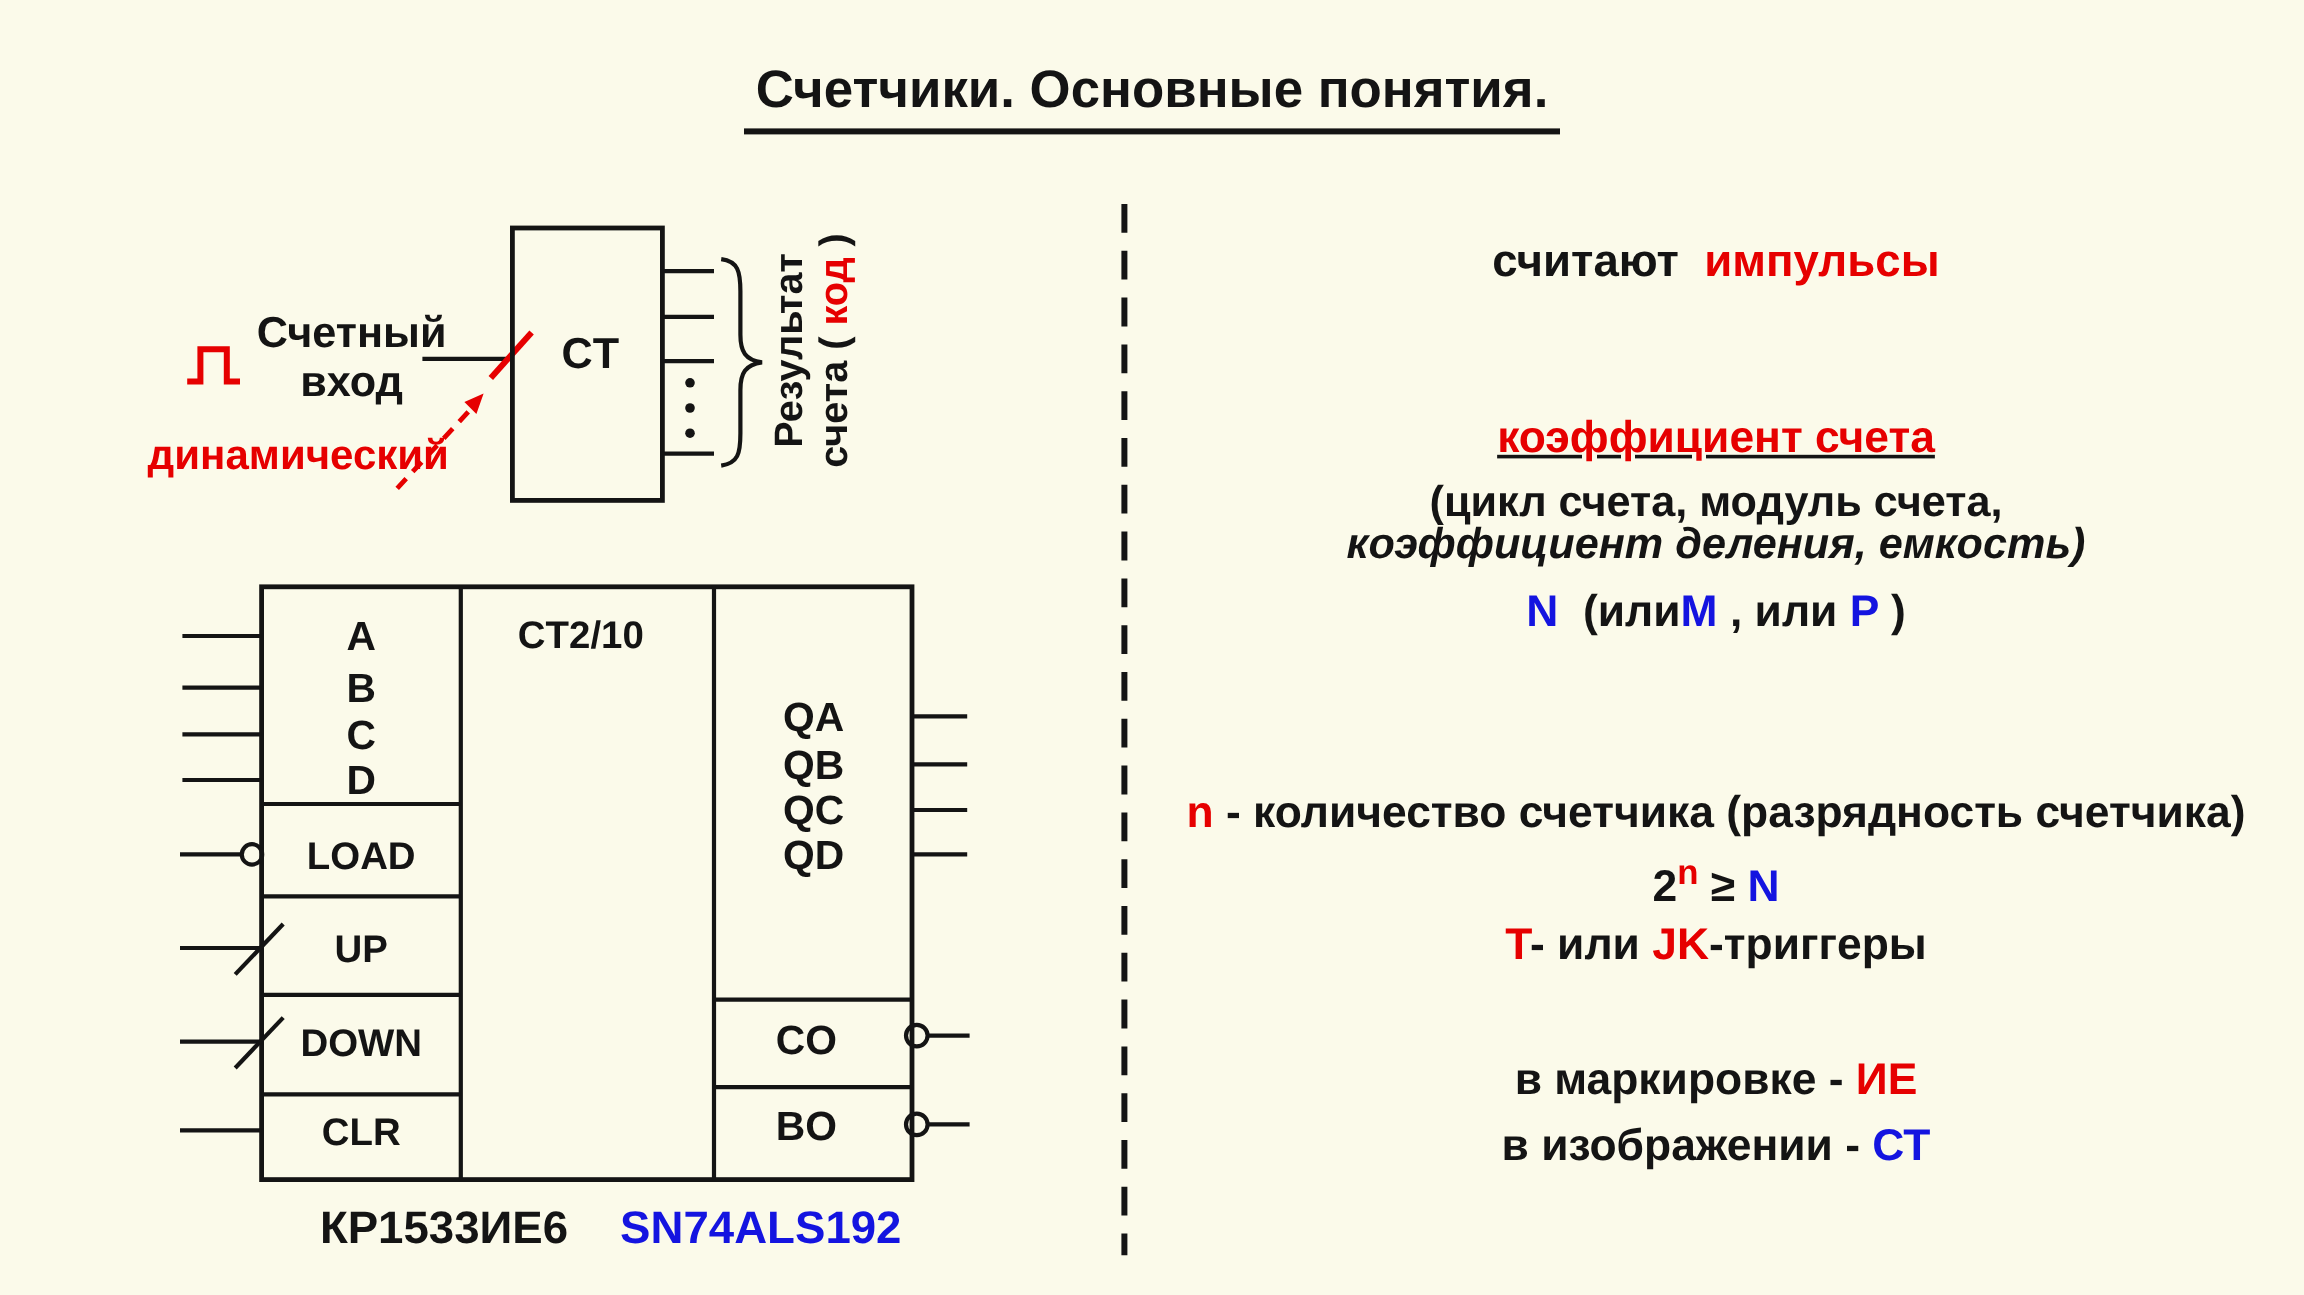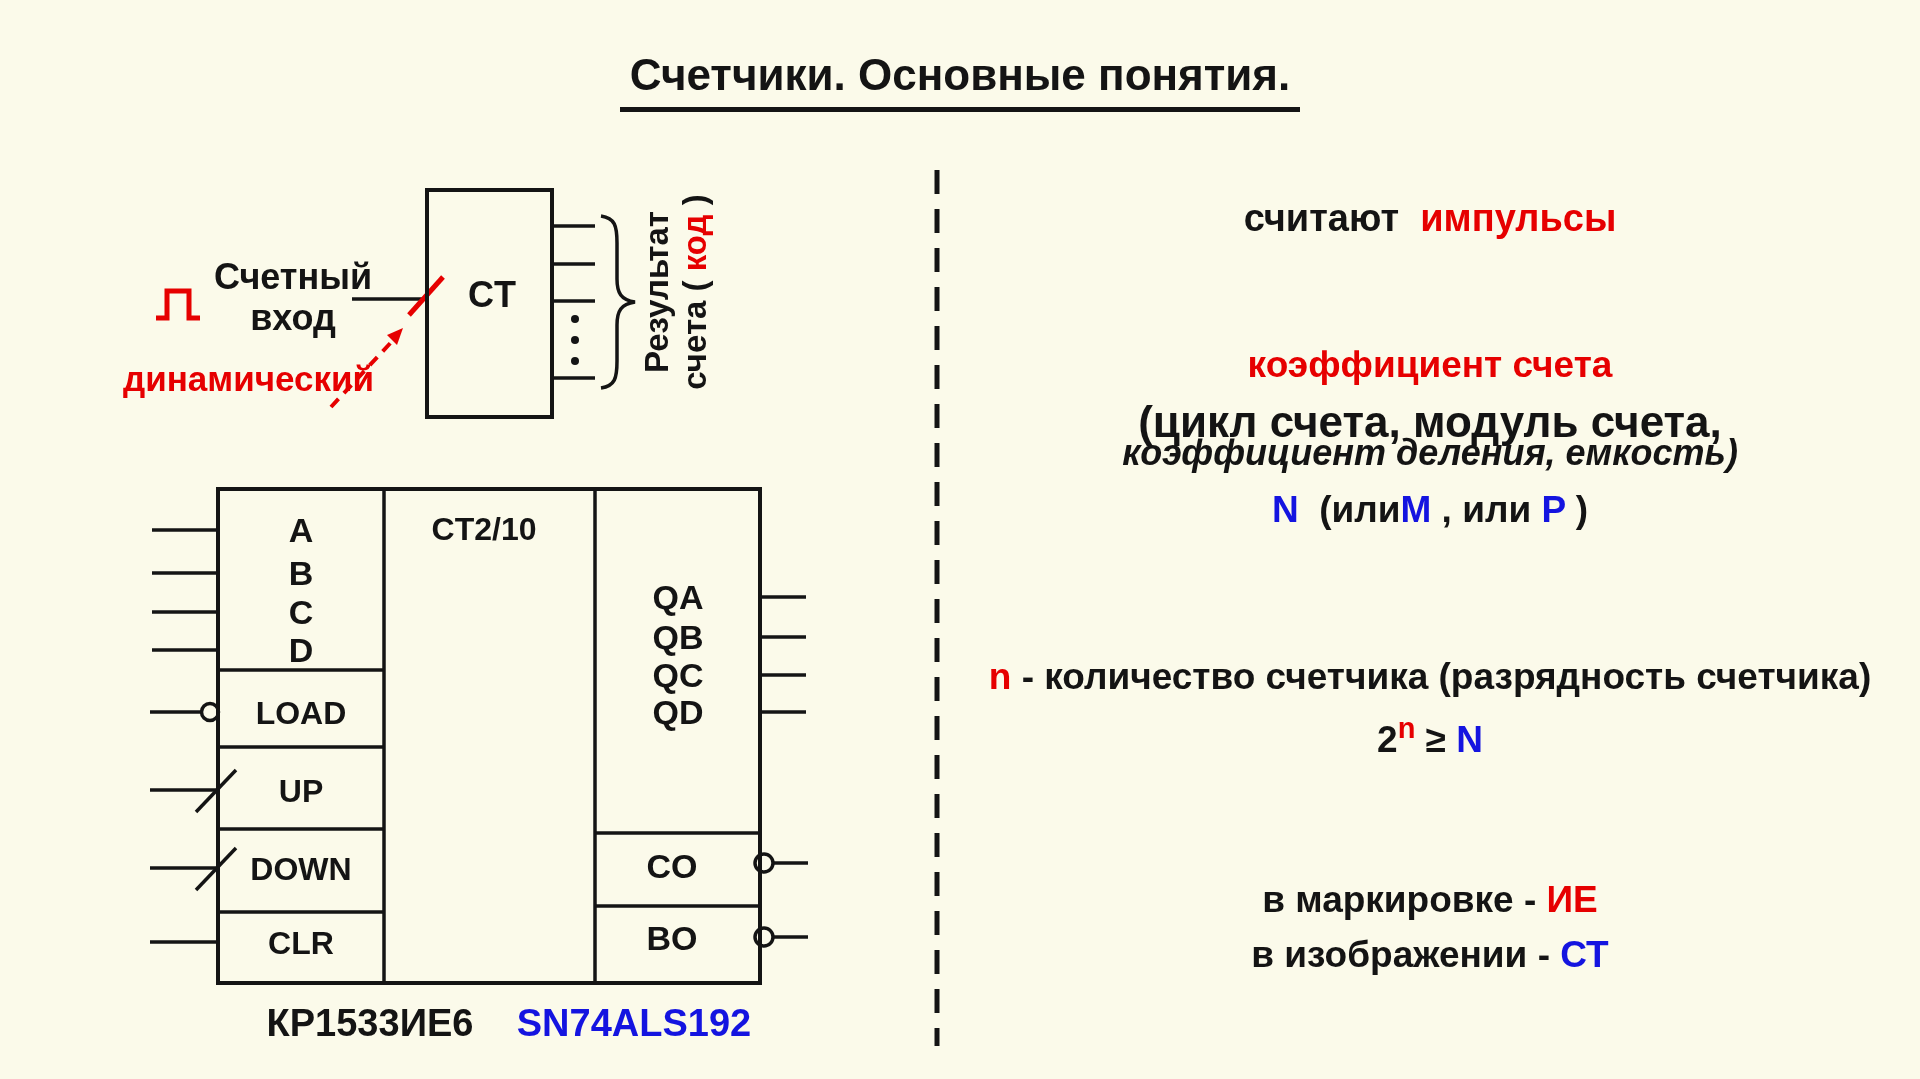--- a/index.html
+++ b/index.html
@@ -159,25 +159,26 @@
     <text x="634" y="1036" font-size="38" text-anchor="middle" class="c-b">SN74ALS192</text>
   </svg>
 
   <svg style="left:915px;top:160px;" width="44" height="900" viewBox="915 160 44 900">
     <line x1="937" y1="170" x2="937" y2="1046" stroke="#141414" stroke-width="5" stroke-dasharray="24 15"></line>
   </svg>
 
   <div id="notes">
     <div class="note" style="top:189px;font-size:38px;"><span class="c-k">считают  </span><span class="c-r">импульсы</span></div>
 
-    <div class="note" style="top:336px;"><span class="c-r">коэффициент счета</span></div>
-    <div class="note" style="top:389px;font-size:44px;"><span class="c-k">(цикл счета, модуль счета,</span></div>
+    <div class="note" style="top:336px;text-decoration:underline;"><span class="c-r">коэффициент счета</span></div>
+    <div class="note" style="top:389px;font-size:36px;"><span class="c-k">(цикл счета, модуль счета,</span></div>
     <div class="note" style="top:424px;font-size:36px;font-style:italic;"><span class="c-k">коэффициент деления, емкость)</span></div>
     <div class="note" style="top:481px;"><span class="c-b">N</span><span class="c-k">  (или</span><span class="c-b">M</span><span class="c-k"> , или </span><span class="c-b">P</span><span class="c-k"> )</span></div>
 
     <div class="note" style="top:648px;"><span class="c-r">n</span><span class="c-k"> - количество счетчика (разрядность счетчика)</span></div>
     <div class="note" style="top:703px;"><span class="c-k">2</span><span class="c-r sup">n</span><span class="c-k"> ≥ </span><span class="c-b">N</span></div>
+    <div class="note" style="top:758px;"><span class="c-r">T</span><span class="c-k">- или </span><span class="c-r">JK</span><span class="c-k">-триггеры</span></div>
 
     <div class="note" style="top:871px;"><span class="c-k">в маркировке - </span><span class="c-r">ИЕ</span></div>
     <div class="note" style="top:926px;"><span class="c-k">в изображении - </span><span class="c-b">СТ</span></div>
   </div>
 
 </div>
 
 </body></html>

